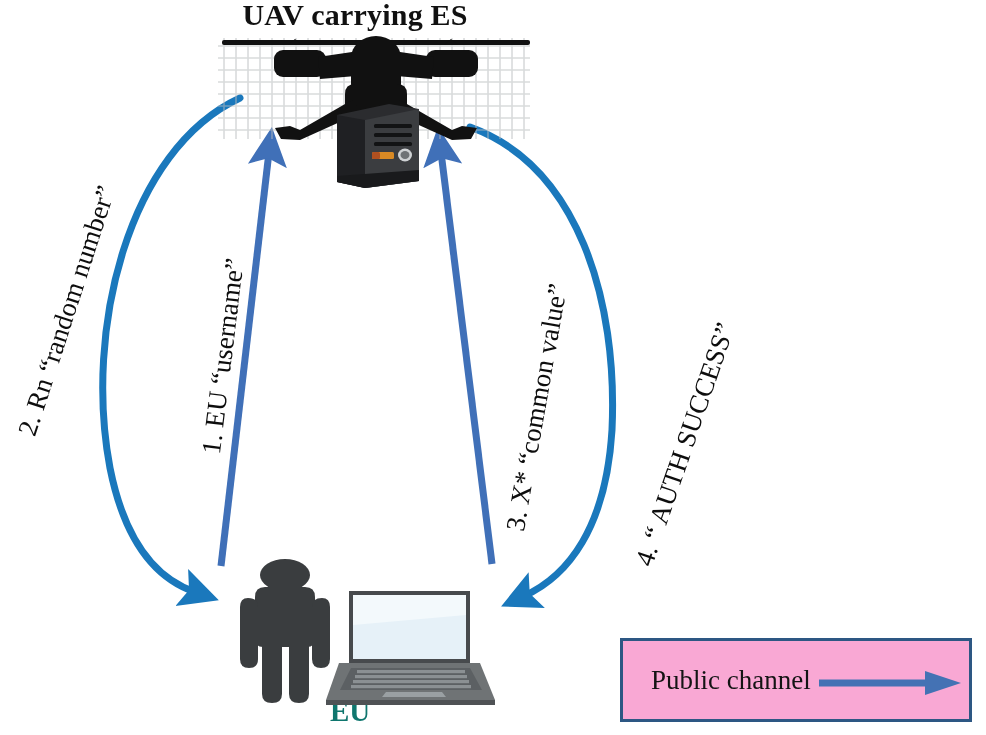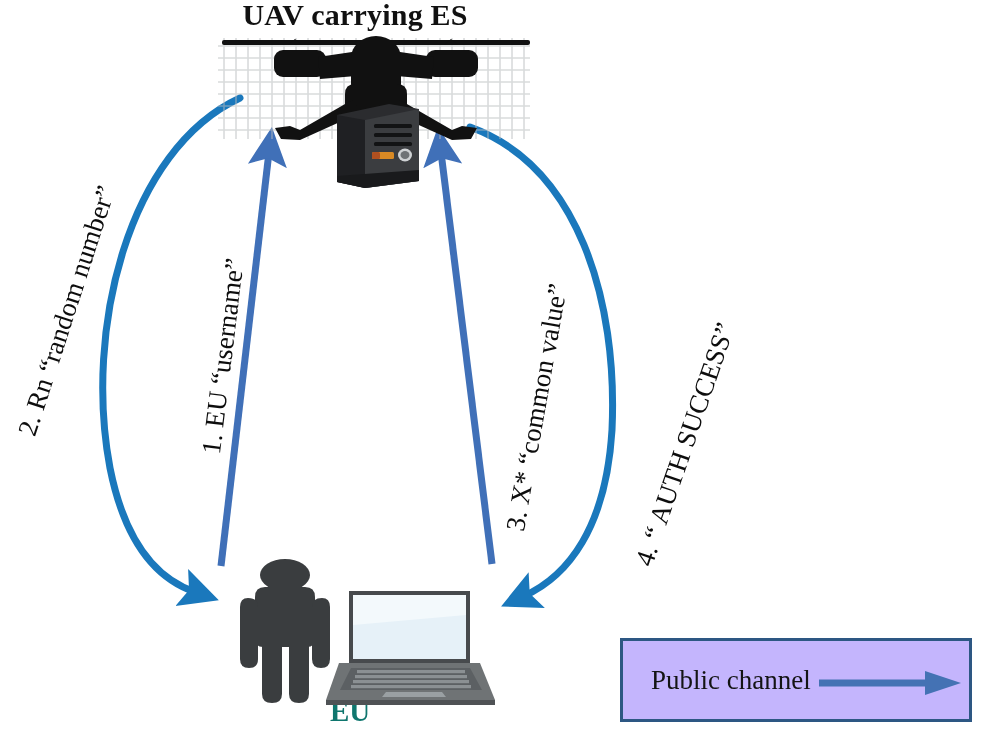--- a/index.html
+++ b/index.html
@@ -81,21 +81,21 @@
   }
 
   
   .legend-box {
     position: absolute;
     left: 620px;
     top: 638px;
     width: 352px;
     height: 84px;
     border: 3px solid #2d5783;
-    background: #c4b5fd;
+    background: #f9a8d4;
     box-sizing: border-box;
   }
   .legend-text {
     position: absolute;
     left: 28px;
     top: 24px;
     font-family: "Liberation Serif", serif;
     font-size: 27px;
     color: #141414;
     white-space: nowrap;

